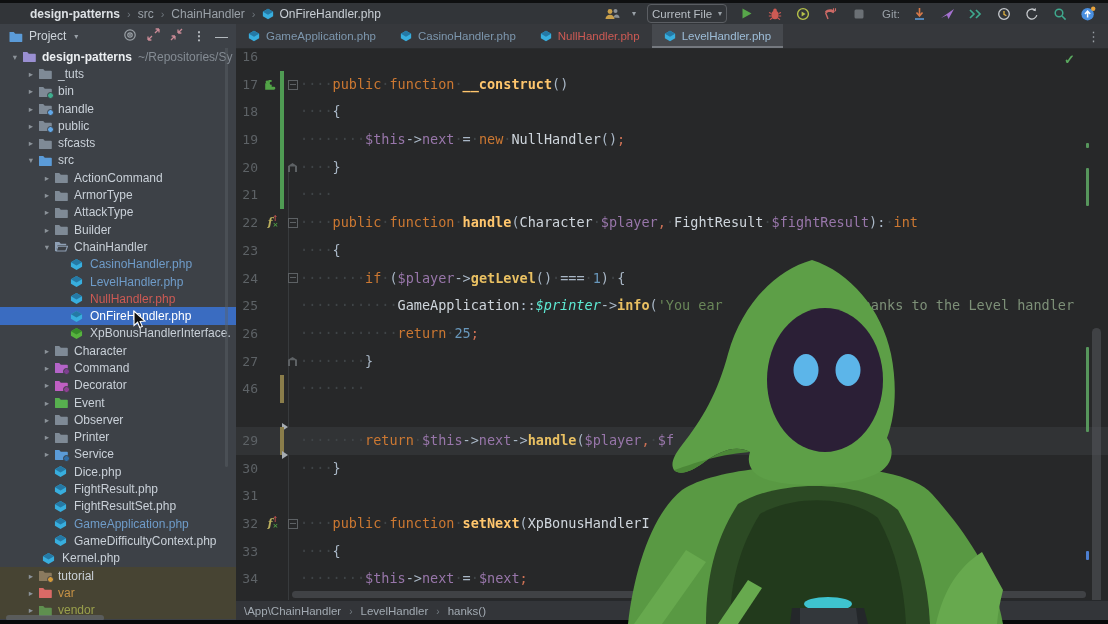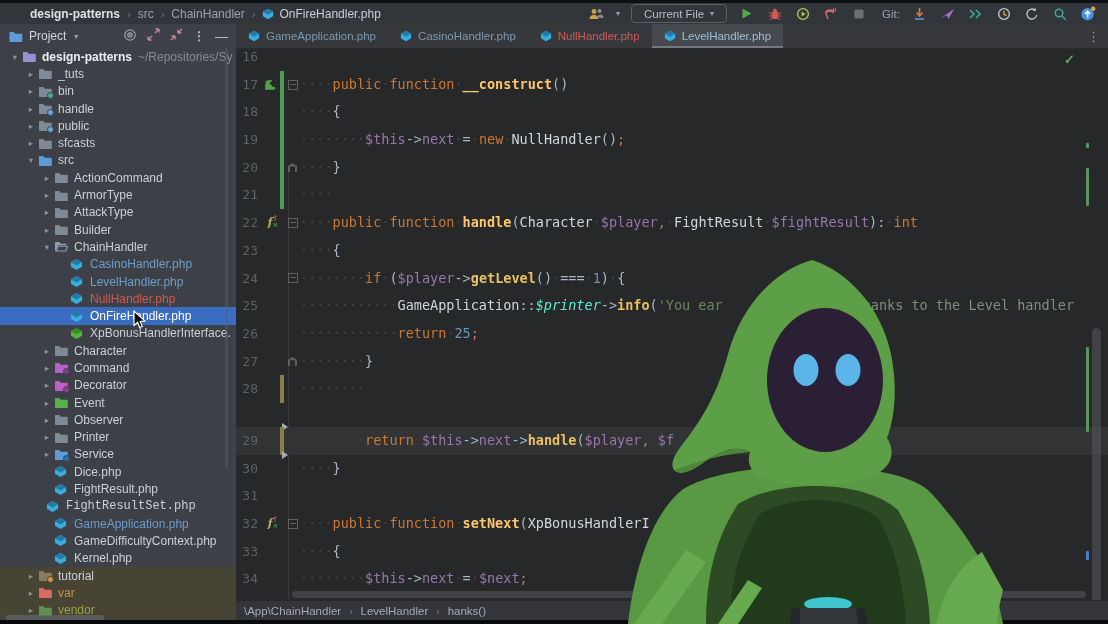--- a/index.html
+++ b/index.html
@@ -11,21 +11,21 @@
             display:flex;align-items:center;}
   #title-breadcrumbs{display:flex;align-items:center;padding-left:30px;font-size:12px;color:#9aa1a8;white-space:nowrap;}
   #title-breadcrumbs .crumb{color:#9aa1a8;}
   #title-breadcrumbs .crumb.bold{color:#dde1e5;font-weight:bold;}
   #title-breadcrumbs .crumb.file{color:#c9cfd5;}
   #title-breadcrumbs .sep{margin:0 7px;color:#6f767d;font-size:11px;}
   #title-breadcrumbs .mini-icon{margin-right:5px;display:inline-flex;}
   #main-toolbar{margin-left:auto;display:flex;align-items:center;gap:11px;padding-right:12px;}
   .tb-icon{display:inline-flex;align-items:center;justify-content:center;width:17px;height:17px;}
   #run-config{display:flex;align-items:center;gap:6px;border:1px solid #5b5e63;border-radius:4px;
-              padding:1px 12px;font-size:11.5px;color:#b8bec4;height:15px;}
+              padding:1px 4px;font-size:11.5px;color:#b8bec4;height:15px;}
   #git-label{font-size:11.5px;color:#9aa1a8;margin-left:4px;}
   .caret-down{font-size:8px;color:#9aa1a8;}
   
   #project-header{position:absolute;left:0;top:24px;width:236px;height:24px;background:#3d4147;z-index:20;
                   display:flex;align-items:center;font-size:12px;color:#ced4da;}
   #project-header .ph-icons{margin-left:auto;display:flex;align-items:center;gap:10px;padding-right:8px;}
   #tabbar{position:absolute;left:236px;top:24px;width:872px;height:24px;background:#36383c;z-index:20;
           display:flex;align-items:stretch;border-bottom:1px solid #2a2c2e;}
   .tab{display:flex;align-items:center;gap:6px;padding:0 12px;font-size:11.5px;color:#7d97ae;cursor:default;}
   .tab.error{color:#cd5a54;}
@@ -514,21 +514,21 @@
       <div class="trow" style="padding-left: 40px;">
         <span class="chev"></span>
         <span class="ticon">
           <svg width="13" height="13" viewBox="0 0 14 14">
             <polygon points="7,1 13,4.5 13,9.5 7,13 1,9.5 1,4.5" fill="#38aede"></polygon>
             <polygon points="7,1 13,4.5 7,8 1,4.5" fill="#2579a5"></polygon>
           </svg>
         </span>
         <span class="tlabel">FightResult.php</span>
       </div>
-      <div class="trow" style="padding-left: 32px; font-family: Liberation Mono, monospace;">
+      <div class="trow" style="padding-left: 40px;">
         <span class="chev"></span>
         <span class="ticon">
           <svg width="13" height="13" viewBox="0 0 14 14">
             <polygon points="7,1 13,4.5 13,9.5 7,13 1,9.5 1,4.5" fill="#38aede"></polygon>
             <polygon points="7,1 13,4.5 7,8 1,4.5" fill="#2579a5"></polygon>
           </svg>
         </span>
         <span class="tlabel">FightResultSet.php</span>
       </div>
       <div class="trow" style="padding-left: 40px;">
@@ -544,21 +544,21 @@
       <div class="trow" style="padding-left: 40px;">
         <span class="chev"></span>
         <span class="ticon">
           <svg width="13" height="13" viewBox="0 0 14 14">
             <polygon points="7,1 13,4.5 13,9.5 7,13 1,9.5 1,4.5" fill="#38aede"></polygon>
             <polygon points="7,1 13,4.5 7,8 1,4.5" fill="#2579a5"></polygon>
           </svg>
         </span>
         <span class="tlabel">GameDifficultyContext.php</span>
       </div>
-      <div class="trow" style="padding-left: 40px;">
+      <div class="trow" style="padding-left: 28px;">
         <span class="chev"></span>
         <span class="ticon">
           <svg width="13" height="13" viewBox="0 0 14 14">
             <polygon points="7,1 13,4.5 13,9.5 7,13 1,9.5 1,4.5" fill="#38aede"></polygon>
             <polygon points="7,1 13,4.5 7,8 1,4.5" fill="#2579a5"></polygon>
           </svg>
         </span>
         <span class="tlabel">Kernel.php</span>
       </div>
       <div class="trow excluded" style="padding-left: 24px;">
@@ -603,21 +603,21 @@
         <div class="cl"><span class="ln">18</span><span class="gcol"></span><span class="chgcol"><span class="chg-g"></span></span><span class="foldcol"></span><span class="codecol"><span class="w">····</span><span class="p">{</span></span></div>
         <div class="cl"><span class="ln">19</span><span class="gcol"></span><span class="chgcol"><span class="chg-g"></span></span><span class="foldcol"></span><span class="codecol"><span class="w">········</span><span class="v">$this</span><span class="o">-&gt;</span><span class="v">next</span><span class="w">·</span><span class="o">=</span><span class="w">·</span><span class="k">new</span><span class="w">·</span><span class="c">NullHandler</span><span class="p">()</span><span class="x">;</span></span></div>
         <div class="cl"><span class="ln">20</span><span class="gcol"></span><span class="chgcol"><span class="chg-g"></span></span><span class="foldcol"><span class="fe"></span></span><span class="codecol"><span class="w">····</span><span class="p">}</span></span></div>
         <div class="cl"><span class="ln">21</span><span class="gcol"></span><span class="chgcol"><span class="chg-g"></span></span><span class="foldcol"></span><span class="codecol"><span class="w">····</span></span></div>
         <div class="cl"><span class="ln">22</span><span class="gcol"><span class="ov">f<span class="ova">↑</span><span class="ovx">×</span></span></span><span class="chgcol"></span><span class="foldcol"><span class="fs"></span></span><span class="codecol"><span class="w">····</span><span class="k">public</span><span class="w">·</span><span class="k">function</span><span class="w">·</span><span class="m">handle</span><span class="p">(</span><span class="c">Character</span><span class="w">·</span><span class="v">$player</span><span class="x">,</span><span class="w">·</span><span class="c">FightResult</span><span class="w">·</span><span class="v">$fightResult</span><span class="p">)</span><span class="o">:</span><span class="w">·</span><span class="k">int</span></span></div>
         <div class="cl"><span class="ln">23</span><span class="gcol"></span><span class="chgcol"></span><span class="foldcol"></span><span class="codecol"><span class="w">····</span><span class="p">{</span></span></div>
         <div class="cl"><span class="ln">24</span><span class="gcol"></span><span class="chgcol"></span><span class="foldcol"><span class="fs"></span></span><span class="codecol"><span class="w">········</span><span class="k">if</span><span class="w">·</span><span class="p">(</span><span class="v">$player</span><span class="o">-&gt;</span><span class="f">getLevel</span><span class="p">()</span><span class="w">·</span><span class="o">===</span><span class="w">·</span><span class="n">1</span><span class="p">)</span><span class="w">·</span><span class="p">{</span></span></div>
         <div class="cl"><span class="ln">25</span><span class="gcol"></span><span class="chgcol"></span><span class="foldcol"></span><span class="codecol"><span class="w">············</span><span class="c">GameApplication</span><span class="o">::</span><span class="sv">$printer</span><span class="o">-&gt;</span><span class="f">info</span><span class="p">(</span><span class="s">'You ear</span><span style="display: inline-block; width: 140px;"></span><span class="sf">hanks to the Level handler</span></span></div>
         <div class="cl"><span class="ln">26</span><span class="gcol"></span><span class="chgcol"></span><span class="foldcol"></span><span class="codecol"><span class="w">············</span><span class="k">return</span><span class="w">·</span><span class="n">25</span><span class="x">;</span></span></div>
         <div class="cl"><span class="ln">27</span><span class="gcol"></span><span class="chgcol"></span><span class="foldcol"><span class="fe"></span></span><span class="codecol"><span class="w">········</span><span class="p">}</span></span></div>
-        <div class="cl"><span class="ln">28</span><span class="gcol"></span><span class="chgcol"><span class="chg-o"></span></span><span class="foldcol"></span><span class="codecol"><span class="w">········</span></span></div>
+        <div class="cl"><span class="ln">46</span><span class="gcol"></span><span class="chgcol"><span class="chg-o"></span></span><span class="foldcol"></span><span class="codecol"><span class="w">········</span></span></div>
         <div class="cl caret"><span class="ln">29</span><span class="gcol"></span><span class="chgcol"><span class="chg-o"></span></span><span class="foldcol"></span><span class="codecol"><span class="w">········</span><span class="k">return</span><span class="w">·</span><span class="v">$this</span><span class="o">-&gt;</span><span class="v">next</span><span class="o">-&gt;</span><span class="f">handle</span><span class="p">(</span><span class="v">$player</span><span class="x">,</span><span class="w">·</span><span class="v">$f</span></span></div>
         <div class="cl"><span class="ln">30</span><span class="gcol"></span><span class="chgcol"></span><span class="foldcol"></span><span class="codecol"><span class="w">····</span><span class="p">}</span></span></div>
         <div class="cl"><span class="ln">31</span><span class="gcol"></span><span class="chgcol"></span><span class="foldcol"></span><span class="codecol"></span></div>
         <div class="cl"><span class="ln">32</span><span class="gcol"><span class="ov">f<span class="ova">↑</span><span class="ovx">×</span></span></span><span class="chgcol"></span><span class="foldcol"><span class="fs"></span></span><span class="codecol"><span class="w">····</span><span class="k">public</span><span class="w">·</span><span class="k">function</span><span class="w">·</span><span class="m">setNext</span><span class="p">(</span><span class="c">XpBonusHandlerI</span></span></div>
         <div class="cl"><span class="ln">33</span><span class="gcol"></span><span class="chgcol"></span><span class="foldcol"></span><span class="codecol"><span class="w">····</span><span class="p">{</span></span></div>
         <div class="cl"><span class="ln">34</span><span class="gcol"></span><span class="chgcol"></span><span class="foldcol"></span><span class="codecol"><span class="w">········</span><span class="v">$this</span><span class="o">-&gt;</span><span class="v">next</span><span class="w">·</span><span class="o">=</span><span class="w">·</span><span class="v">$next</span><span class="x">;</span></span></div>
         <div class="cl"><span class="ln">35</span><span class="gcol"></span><span class="chgcol"></span><span class="foldcol"><span class="fe"></span></span><span class="codecol"><span class="w">····</span><span class="p">}</span></span></div>
       </div>
     <div id="inspection-ok">✓</div>
     <div class="stripe" style="top:95px;height:5px;background:#57965c;"></div>

